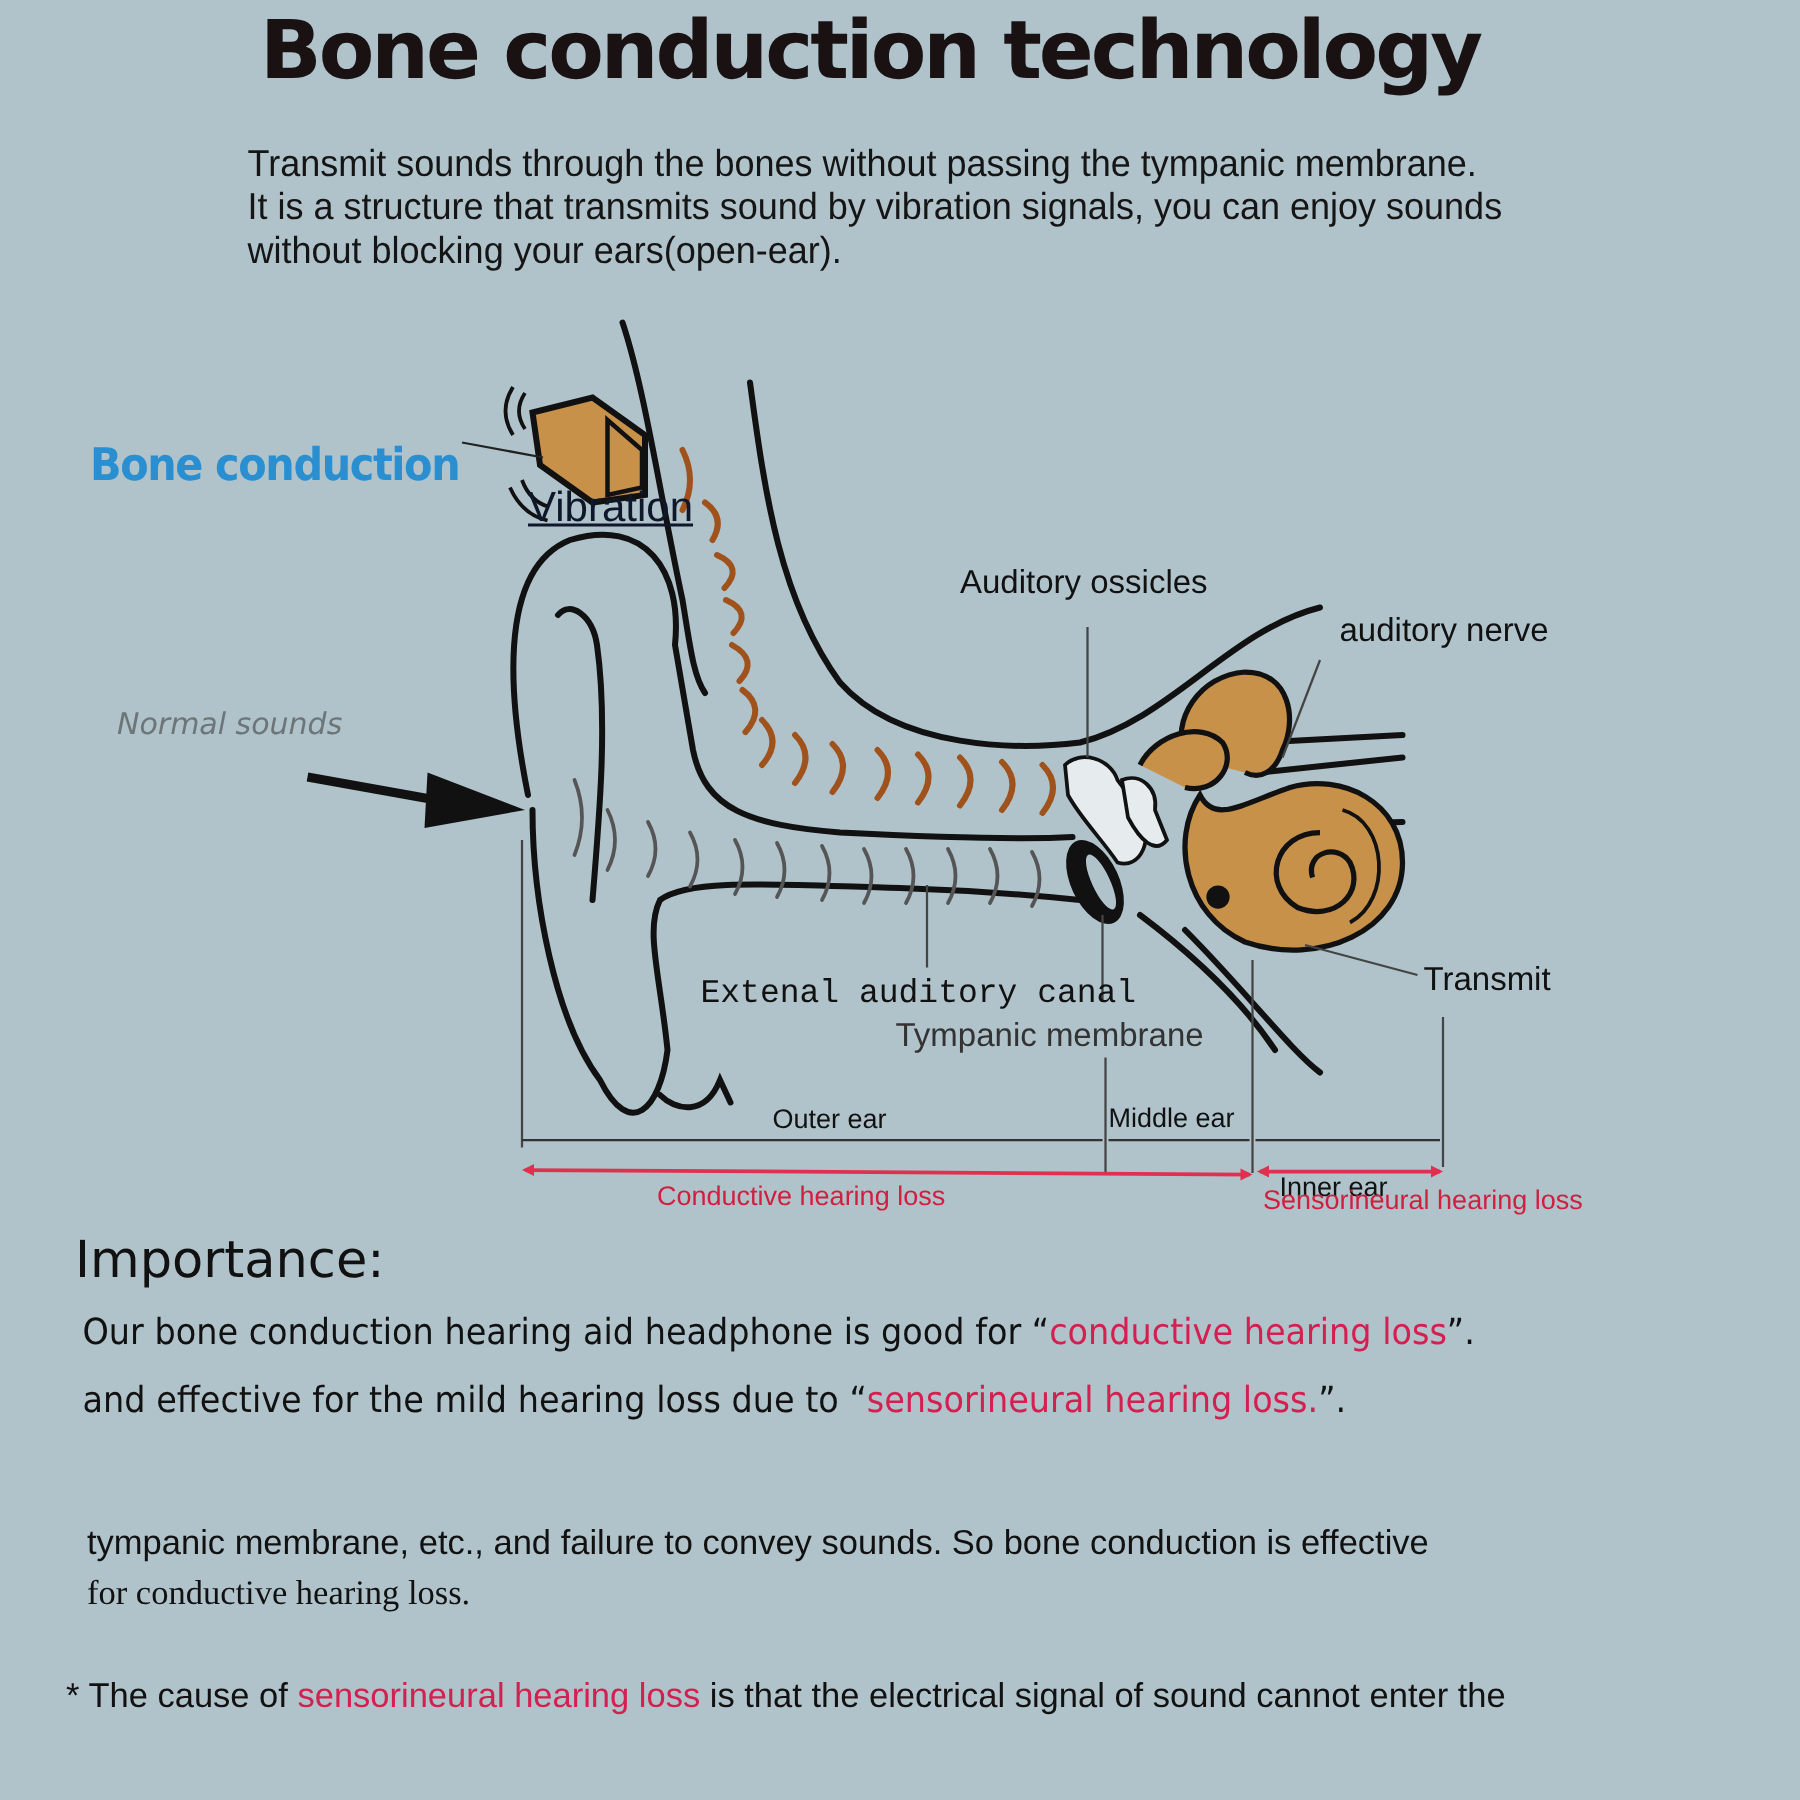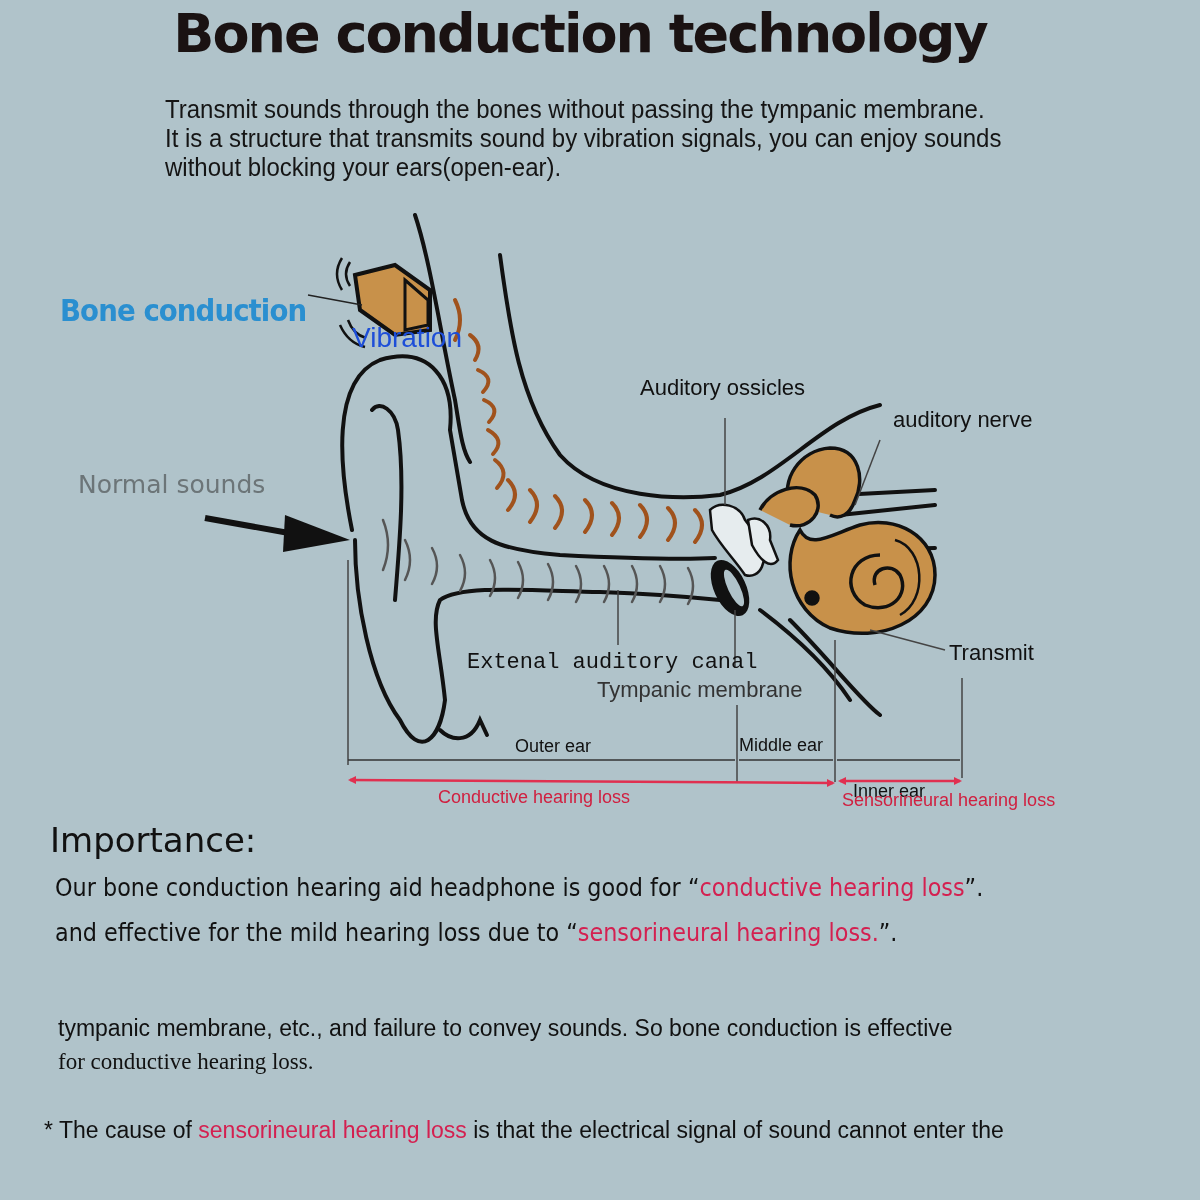--- a/index.html
+++ b/index.html
@@ -15,25 +15,25 @@
     left: 0; width: 1160px; top: 2px; text-align: center;
     font-family: "DejaVu Sans", sans-serif; font-weight: bold;
     font-size: 54px; letter-spacing: -2px; color: #1a1212;
   }
   .intro { left: 165px; top: 95px; font-size: 25px; line-height: 29px; color: #151515; transform: scaleX(0.96); transform-origin: left; }
   .intro div { white-space: nowrap; }
   .bc-label {
     left: 60px; top: 293px; font-family: "DejaVu Sans", sans-serif; font-weight: bold;
     font-size: 30px; color: #2a8fd0; letter-spacing: -1px; transform: scaleX(0.92); transform-origin: left;
   }
-  .normal-sounds { left: 78px; top: 470px; font-size: 25px; color: #6c7578; font-family: "DejaVu Sans", sans-serif; }
+  .normal-sounds { left: 78px; top: 470px; font-size: 20px; color: #6c7578; font-family: "DejaVu Sans", sans-serif; font-style: italic; }
   .lbl { font-size: 22px; color: #111; white-space: nowrap; }
   .lbl-sm { font-size: 18px; color: #111; white-space: nowrap; }
   .red-sm { font-size: 18px; color: #d02040; white-space: nowrap; }
-  .vib { left: 352px; top: 322px; font-size: 28px; color: #1d4ed8; }
+  .vib { left: 352px; top: 322px; font-size: 28px; color: #0f172a; text-decoration: underline; }
   .imp-head { left: 50px; top: 820px; font-size: 34px; font-family: "DejaVu Sans", sans-serif; color: #111; }
   .imp-line { left: 55px; font-size: 24px; font-family: "DejaVu Sans", sans-serif; color: #111; white-space: nowrap; transform: scaleX(0.93); transform-origin: left; }
   .red { color: #d42050; }
   .note { font-size: 23px; line-height: 34px; color: #111; white-space: nowrap; }
   svg.diagram { position: absolute; left: 0; top: 0; }
 </style>
 </head>
 <body>
 
 <div class="abs title">Bone conduction technology</div>

